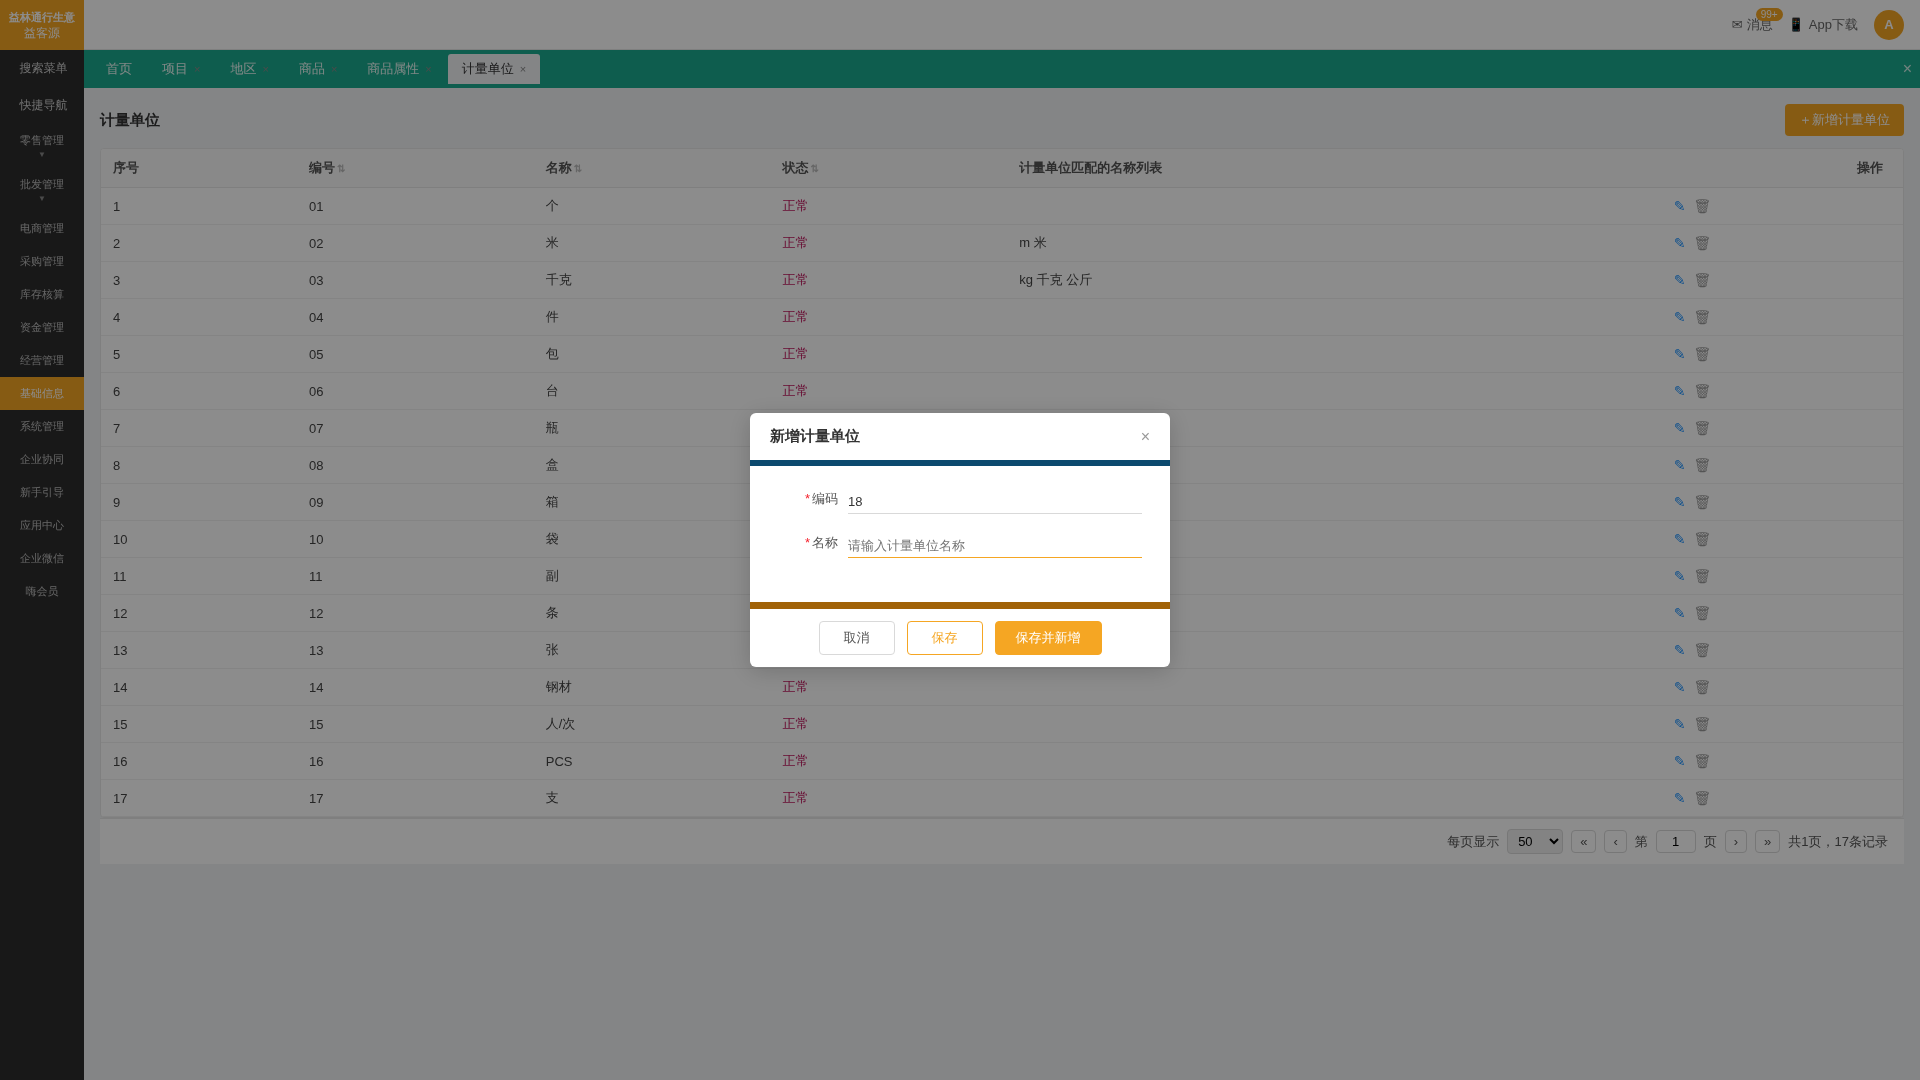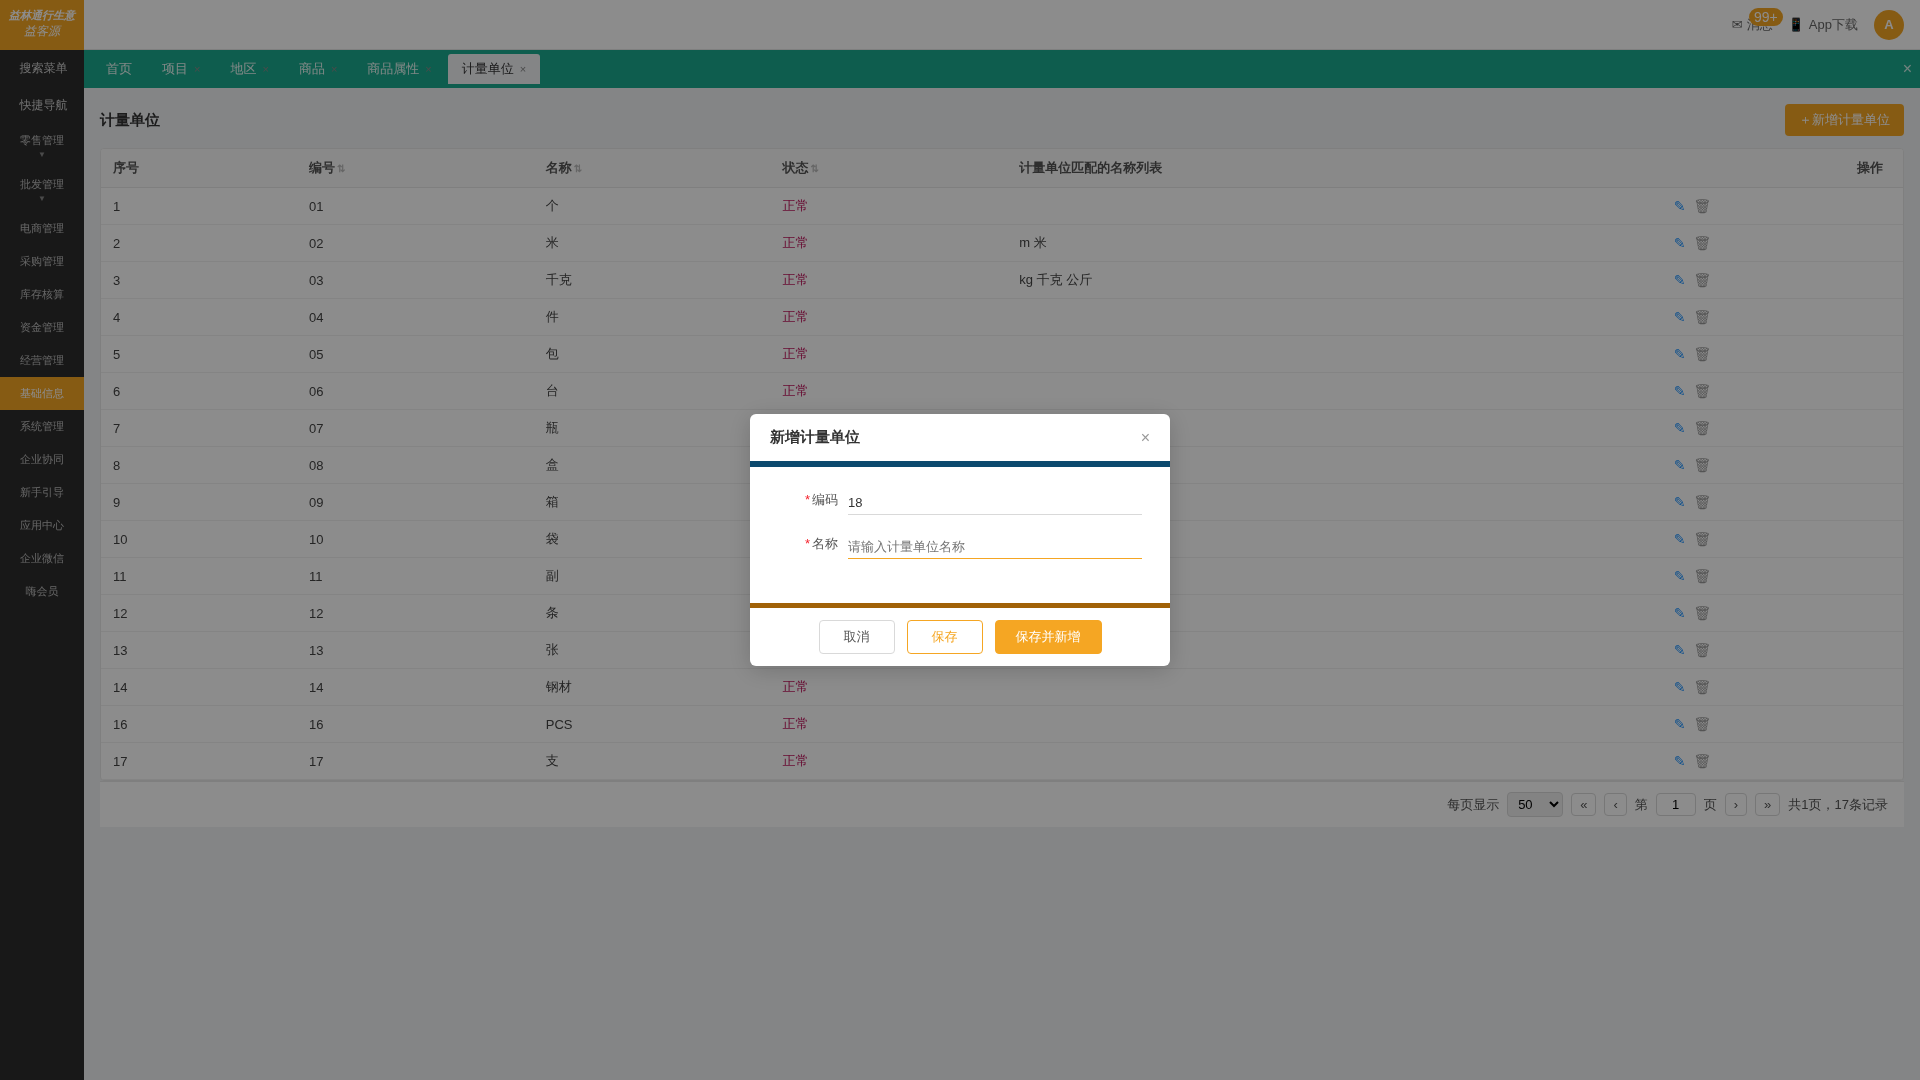--- a/index.html
+++ b/index.html
@@ -14,24 +14,23 @@
       align-items: center;
       flex-shrink: 0;
       height: 100%;
     }
     .sidebar-logo {
       width: 100%;
       background: #f5a623;
       padding: 8px 0;
       display: flex;
       align-items: center;
-      justify-content: flex-start;
+      justify-content: flex-end;
       flex-direction: column;
       min-height: 50px;
-      font-style: italic;
     }
     .sidebar-logo-text {
       color: white;
       font-size: 11px;
       font-weight: bold;
     }
     .sidebar-nav-item {
       width: 100%;
       padding: 10px 0;
       display: flex;
@@ -75,21 +74,21 @@
       display: flex;
       align-items: center;
       justify-content: space-between;
       padding: 0 16px;
       border-bottom: 1px solid #e8e8e8;
       flex-shrink: 0;
     }
     .topbar-left { display: flex; align-items: center; gap: 8px; }
     .topbar-right { display: flex; align-items: center; gap: 16px; }
     .topbar-msg { position: relative; cursor: pointer; color: #666; font-size: 13px; display: flex; align-items: center; gap: 4px; }
-    .badge { background: #f5a623; color: white; border-radius: 10px; font-size: 14px; padding: 1px 5px; position: absolute; top: -8px; right: -10px; }
+    .badge { background: #f5a623; color: white; border-radius: 10px; font-size: 10px; padding: 1px 5px; position: absolute; top: -8px; right: -10px; }
     .topbar-app { color: #666; font-size: 13px; cursor: pointer; display: flex; align-items: center; gap: 4px; }
     .topbar-avatar { width: 30px; height: 30px; background: #f5a623; border-radius: 50%; cursor: pointer; }
 
     
     .tabs-bar {
       background: #1baa8e;
       height: 38px;
       display: flex;
       align-items: center;
       padding: 0 8px;
@@ -259,21 +258,21 @@
       font-size: 13px;
       outline: none;
       color: #333;
     }
     .form-input.name-input { border-bottom-color: #f5a623; }
     .modal-footer {
       padding: 12px 20px;
       display: flex;
       justify-content: center;
       gap: 12px;
-      border-top: 5px solid #a16207;
+      border-top: 7px solid #a16207;
     }
     .btn-cancel {
       background: #fff;
       border: 1px solid #d9d9d9;
       border-radius: 4px;
       padding: 7px 24px;
       font-size: 13px;
       cursor: pointer;
       color: #555;
     }
@@ -600,20 +599,33 @@
       <td><span class="status-normal">正常</span></td>
       <td></td>
       <td style="text-align:right;padding-right:12px;">
         <span class="action-btns">
           <span class="action-edit" title="编辑">✎</span>
           <span class="action-delete" title="删除">🗑</span>
         </span>
       </td>
     </tr>
             <tr>
+      <td>15</td>
+      <td>15</td>
+      <td>人/次</td>
+      <td><span class="status-normal">正常</span></td>
+      <td></td>
+      <td style="text-align:right;padding-right:12px;">
+        <span class="action-btns">
+          <span class="action-edit" title="编辑">✎</span>
+          <span class="action-delete" title="删除">🗑</span>
+        </span>
+      </td>
+    </tr>
+            <tr>
       <td>16</td>
       <td>16</td>
       <td>PCS</td>
       <td><span class="status-normal">正常</span></td>
       <td></td>
       <td style="text-align:right;padding-right:12px;">
         <span class="action-btns">
           <span class="action-edit" title="编辑">✎</span>
           <span class="action-delete" title="删除">🗑</span>
         </span>

